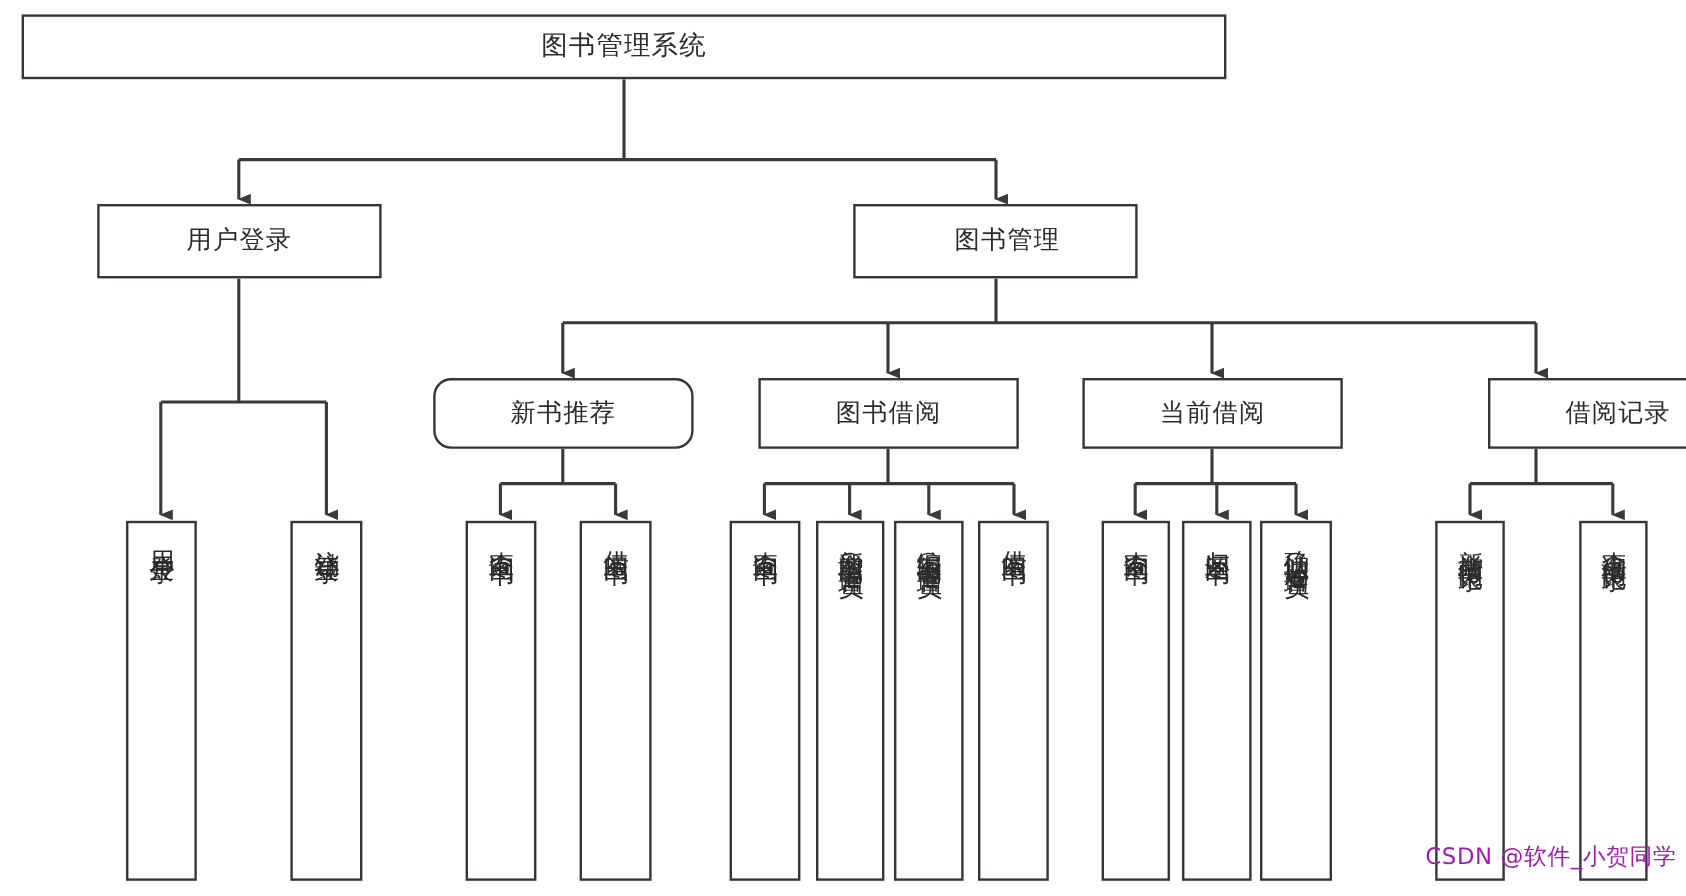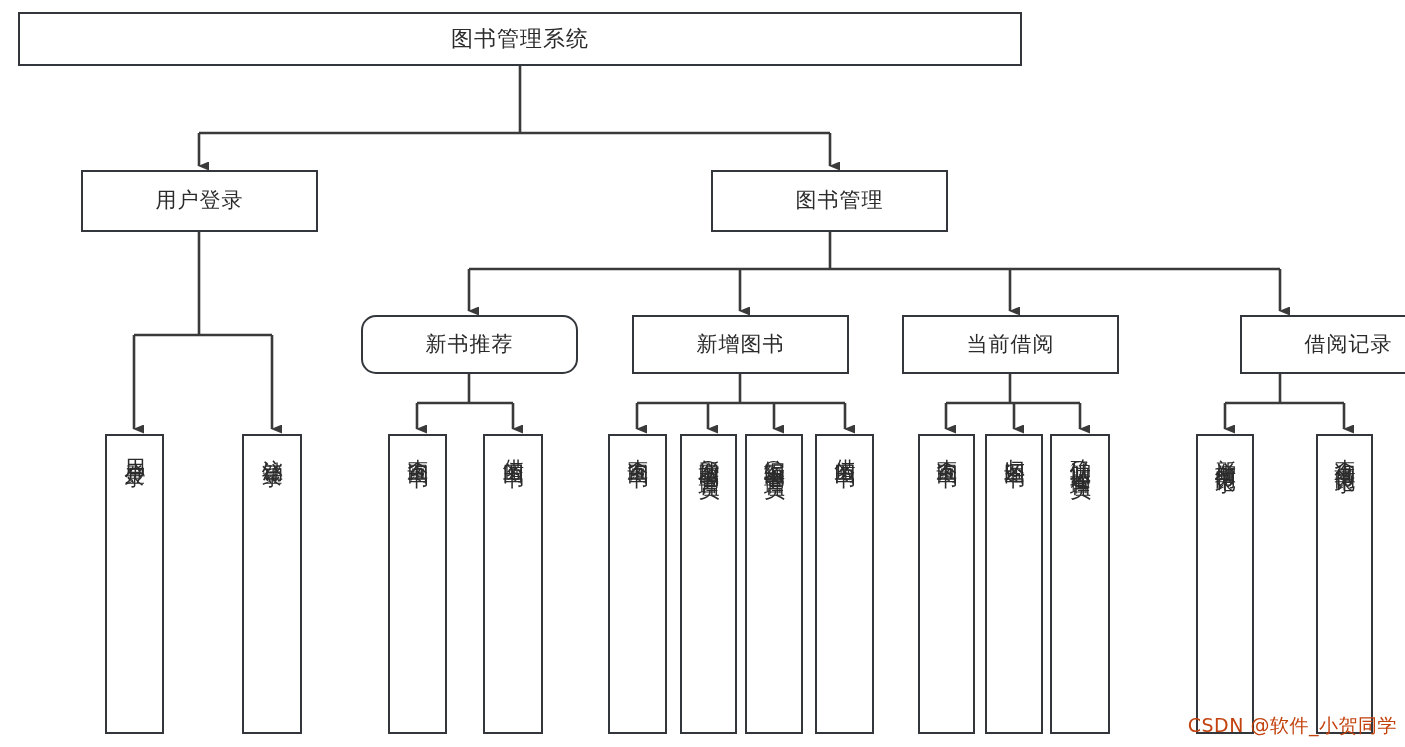--- a/index.html
+++ b/index.html
@@ -56,23 +56,23 @@
     text-orientation: upright;
     -webkit-writing-mode: vertical-rl;
     line-height: 1.0;
     letter-spacing: 3px;
     white-space: nowrap;
     display: block;
   }
   .watermark {
     position: absolute;
     right: 8px;
-    bottom: 8px;
+    bottom: 20px;
     font-size: 19px;
-    color: #c2410c;
+    color: #a21caf;
     letter-spacing: 0.5px;
     white-space: nowrap;
     user-select: none;
   }
 </style>
 </head>
 <body>
 
 <div id="canvas">
 
@@ -138,21 +138,21 @@
 
   <div class="node horiz" style="left:711px; top:170px; width:237px; height:62px;padding-left:20px;">
     <span>图书管理</span>
   </div>
 
   <div class="node horiz" style="left:361px; top:315px; width:217px; height:59px;border-radius:15px;">
     <span>新书推荐</span>
   </div>
 
   <div class="node horiz" style="left:632px; top:315px; width:217px; height:59px;">
-    <span>新增图书</span>
+    <span>图书借阅</span>
   </div>
 
   <div class="node horiz" style="left:902px; top:315px; width:217px; height:59px;align-items:center;">
     <span>当前借阅</span>
   </div>
 
   <div class="node horiz" style="left:1240px; top:315px; width:217px; height:59px;">
     <span>借阅记录</span>
   </div>
 

